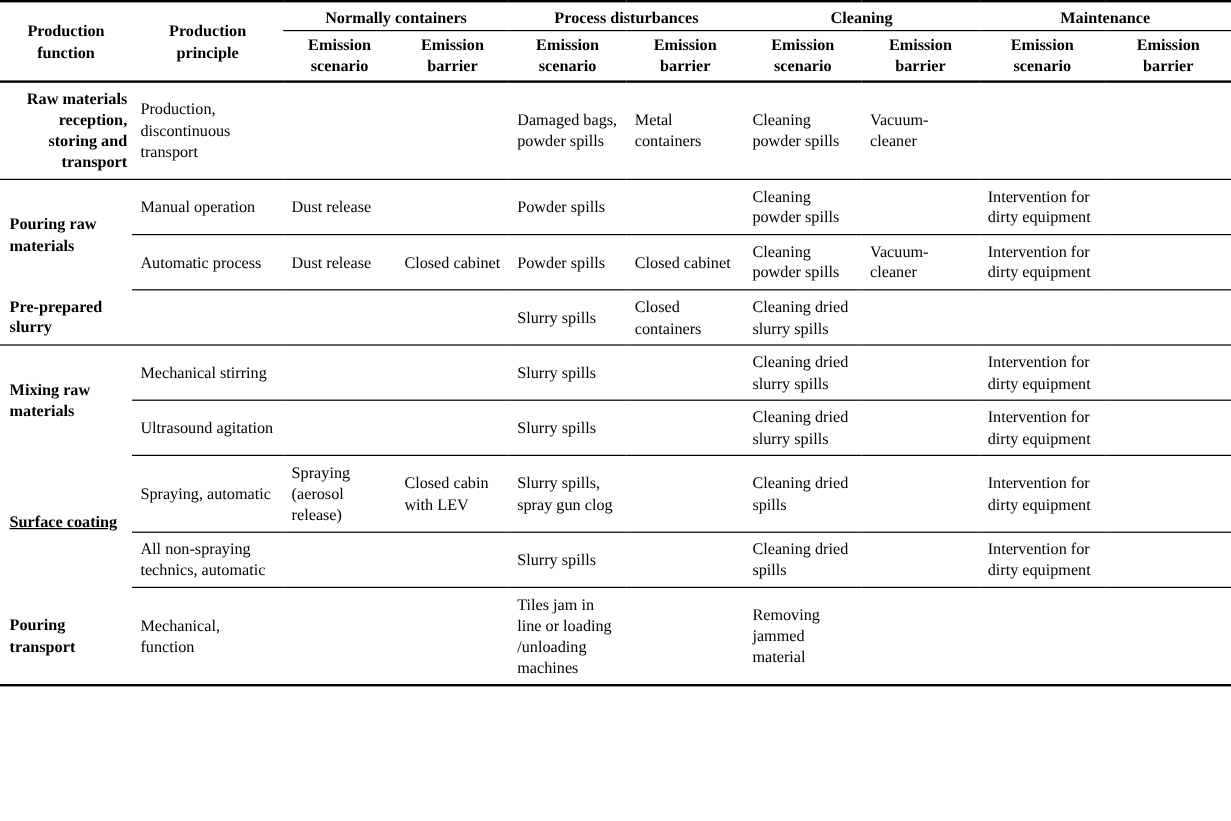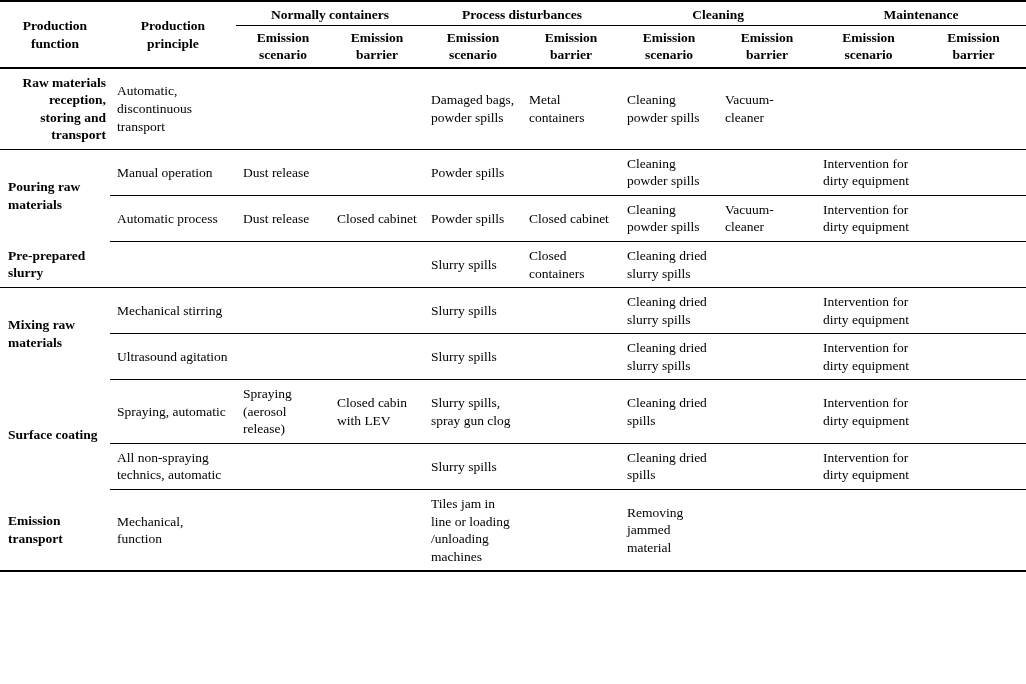--- a/index.html
+++ b/index.html
@@ -124,21 +124,21 @@
         <th>Emission barrier</th>
         <th>Emission scenario</th>
         <th>Emission barrier</th>
         <th>Emission scenario</th>
         <th>Emission barrier</th>
       </tr>
     </thead>
     <tbody id="tbody">
         <tr class="grp-end">
           <td class="funccell" rowspan="1" style="border-bottom: 1px solid rgb(0, 0, 0); text-align: right;">Raw materials reception, storing and transport</td>
-          <td>Automatic, discontinuous transport</td>
+          <td>Production, discontinuous transport</td>
           <td class="empty"></td>
           <td class="empty"></td>
           <td>Damaged bags, powder spills</td>
           <td>Metal containers</td>
           <td>Cleaning powder spills</td>
           <td>Vacuum-cleaner</td>
           <td class="empty"></td>
           <td class="empty"></td>
         </tr>
         <tr class="sub-end">
@@ -193,21 +193,21 @@
           <td class="empty"></td>
           <td class="empty"></td>
           <td>Slurry spills</td>
           <td class="empty"></td>
           <td>Cleaning dried slurry spills</td>
           <td class="empty"></td>
           <td>Intervention for dirty equipment</td>
           <td class="empty"></td>
         </tr>
         <tr class="sub-end">
-          <td class="funccell" rowspan="2" style="border-bottom: none;">Surface coating</td>
+          <td class="funccell" rowspan="2" style="border-bottom: none; text-decoration: underline;">Surface coating</td>
           <td>Spraying, automatic</td>
           <td>Spraying (aerosol release)</td>
           <td>Closed cabin with LEV</td>
           <td>Slurry spills, spray gun clog</td>
           <td class="empty"></td>
           <td>Cleaning dried spills</td>
           <td class="empty"></td>
           <td>Intervention for dirty equipment</td>
           <td class="empty"></td>
         </tr>
@@ -216,21 +216,21 @@
           <td class="empty"></td>
           <td class="empty"></td>
           <td>Slurry spills</td>
           <td class="empty"></td>
           <td>Cleaning dried spills</td>
           <td class="empty"></td>
           <td>Intervention for dirty equipment</td>
           <td class="empty"></td>
         </tr>
         <tr>
-          <td class="funccell" rowspan="1">Emission transport</td>
+          <td class="funccell" rowspan="1">Pouring transport</td>
           <td>Mechanical, function</td>
           <td class="empty"></td>
           <td class="empty"></td>
           <td>Tiles jam in line or loading /unloading machines</td>
           <td class="empty"></td>
           <td>Removing jammed material</td>
           <td class="empty"></td>
           <td class="empty"></td>
           <td class="empty"></td>
         </tr>

